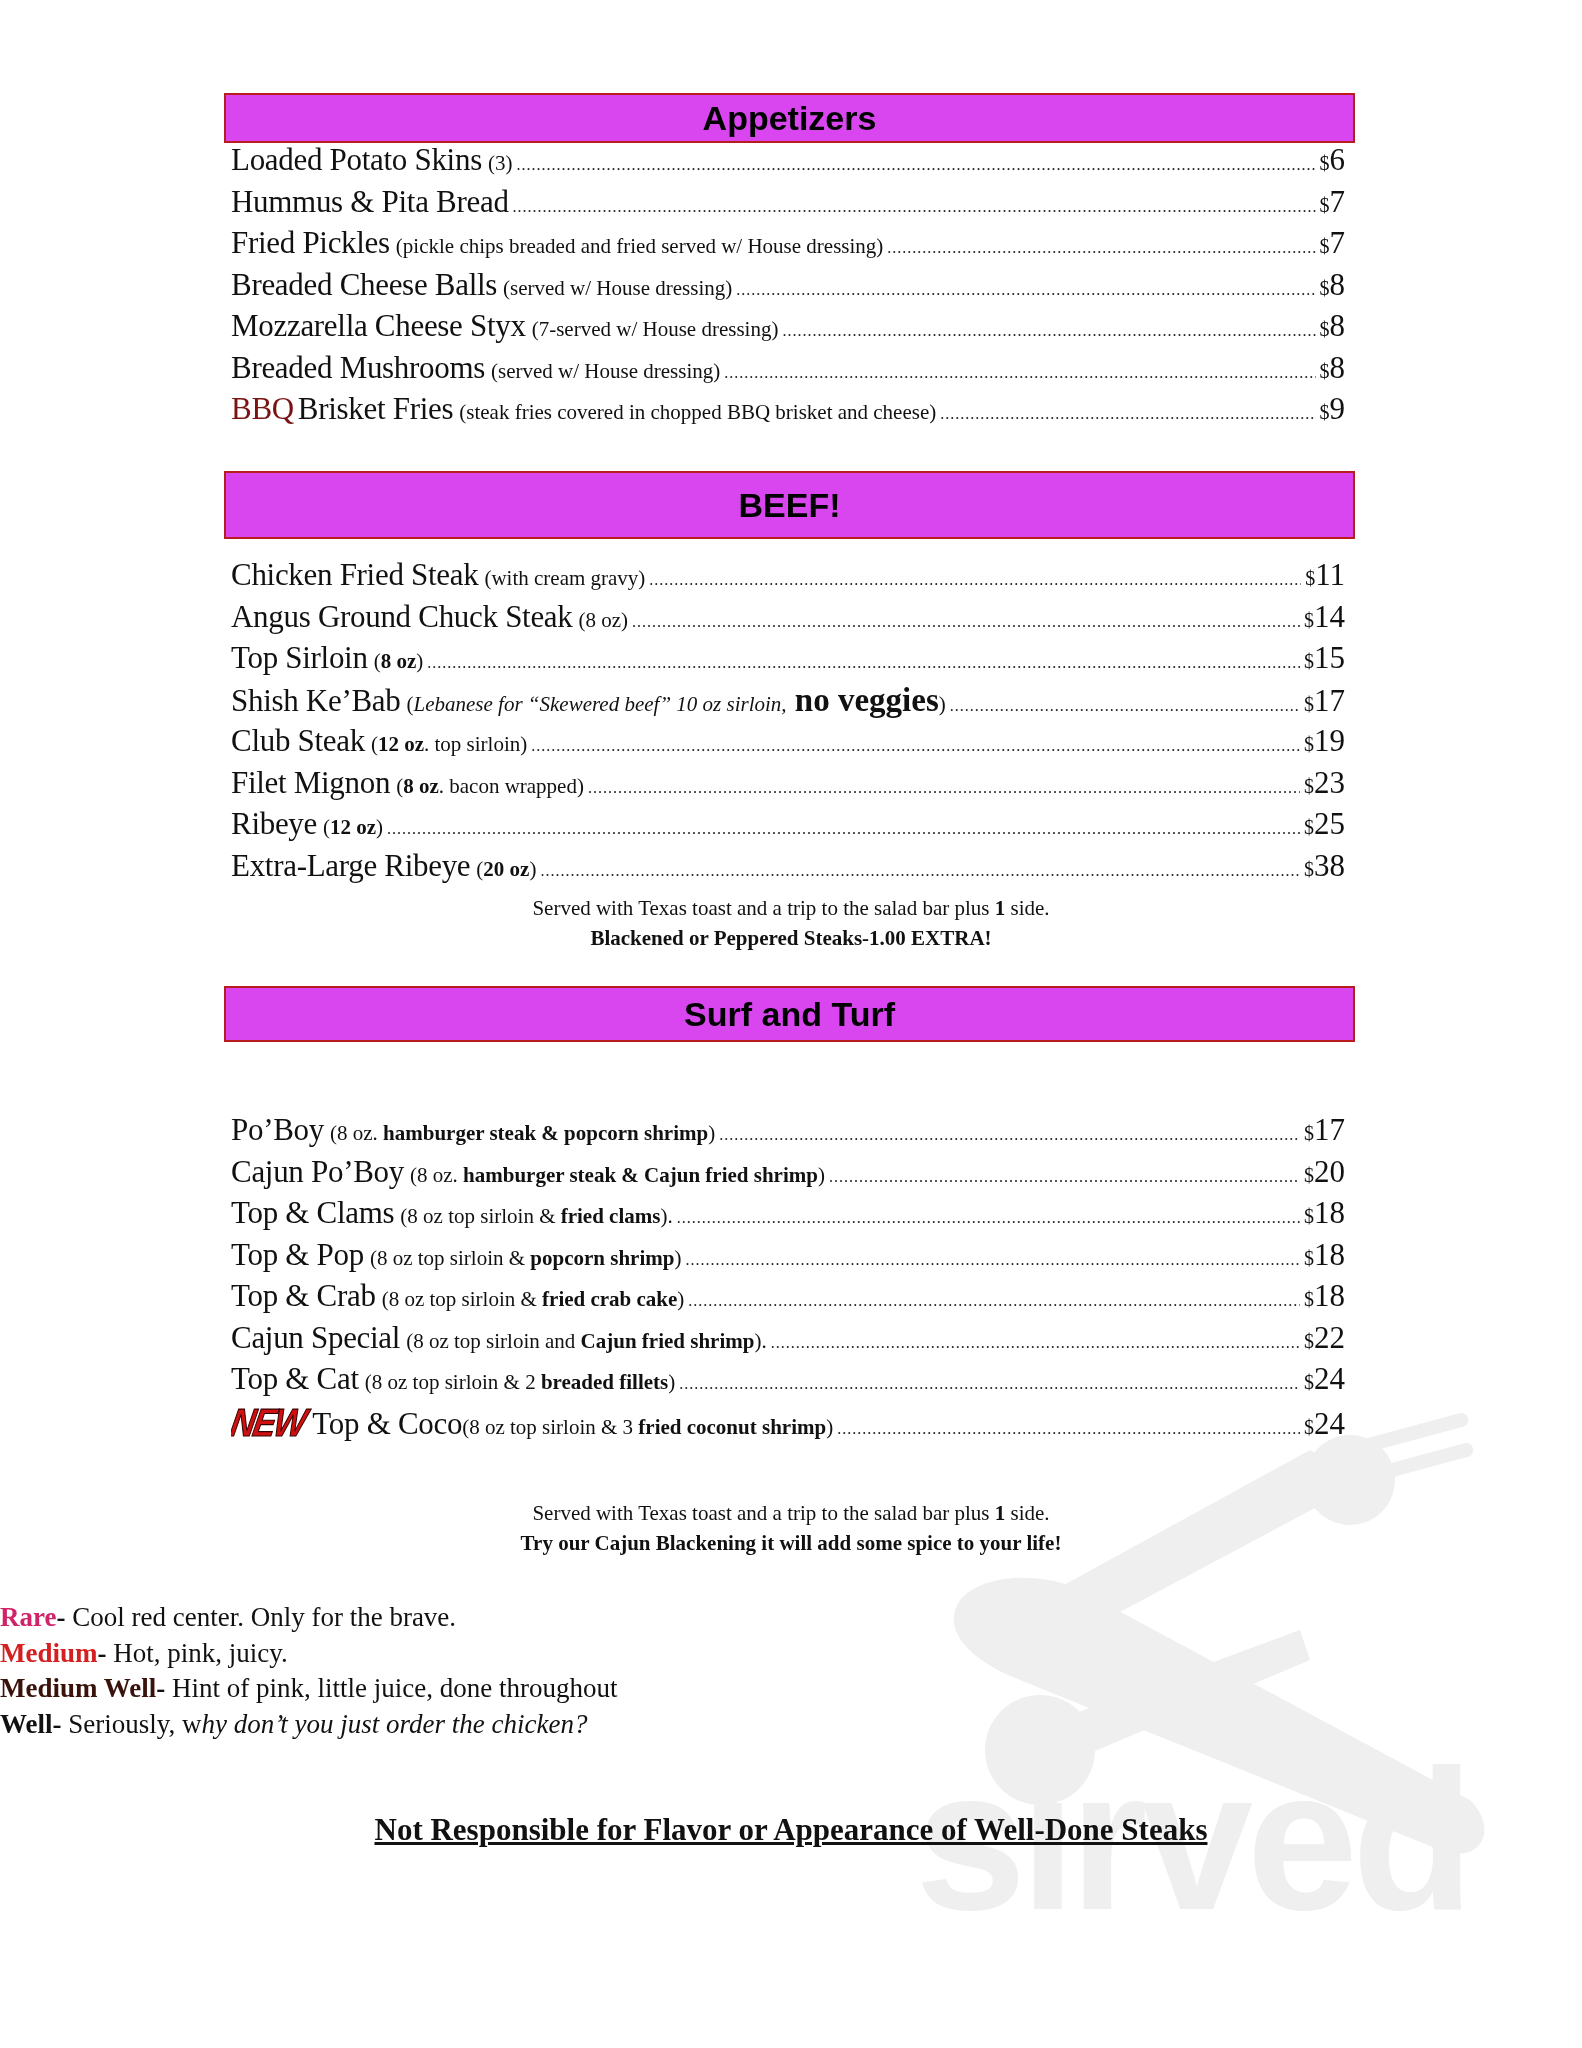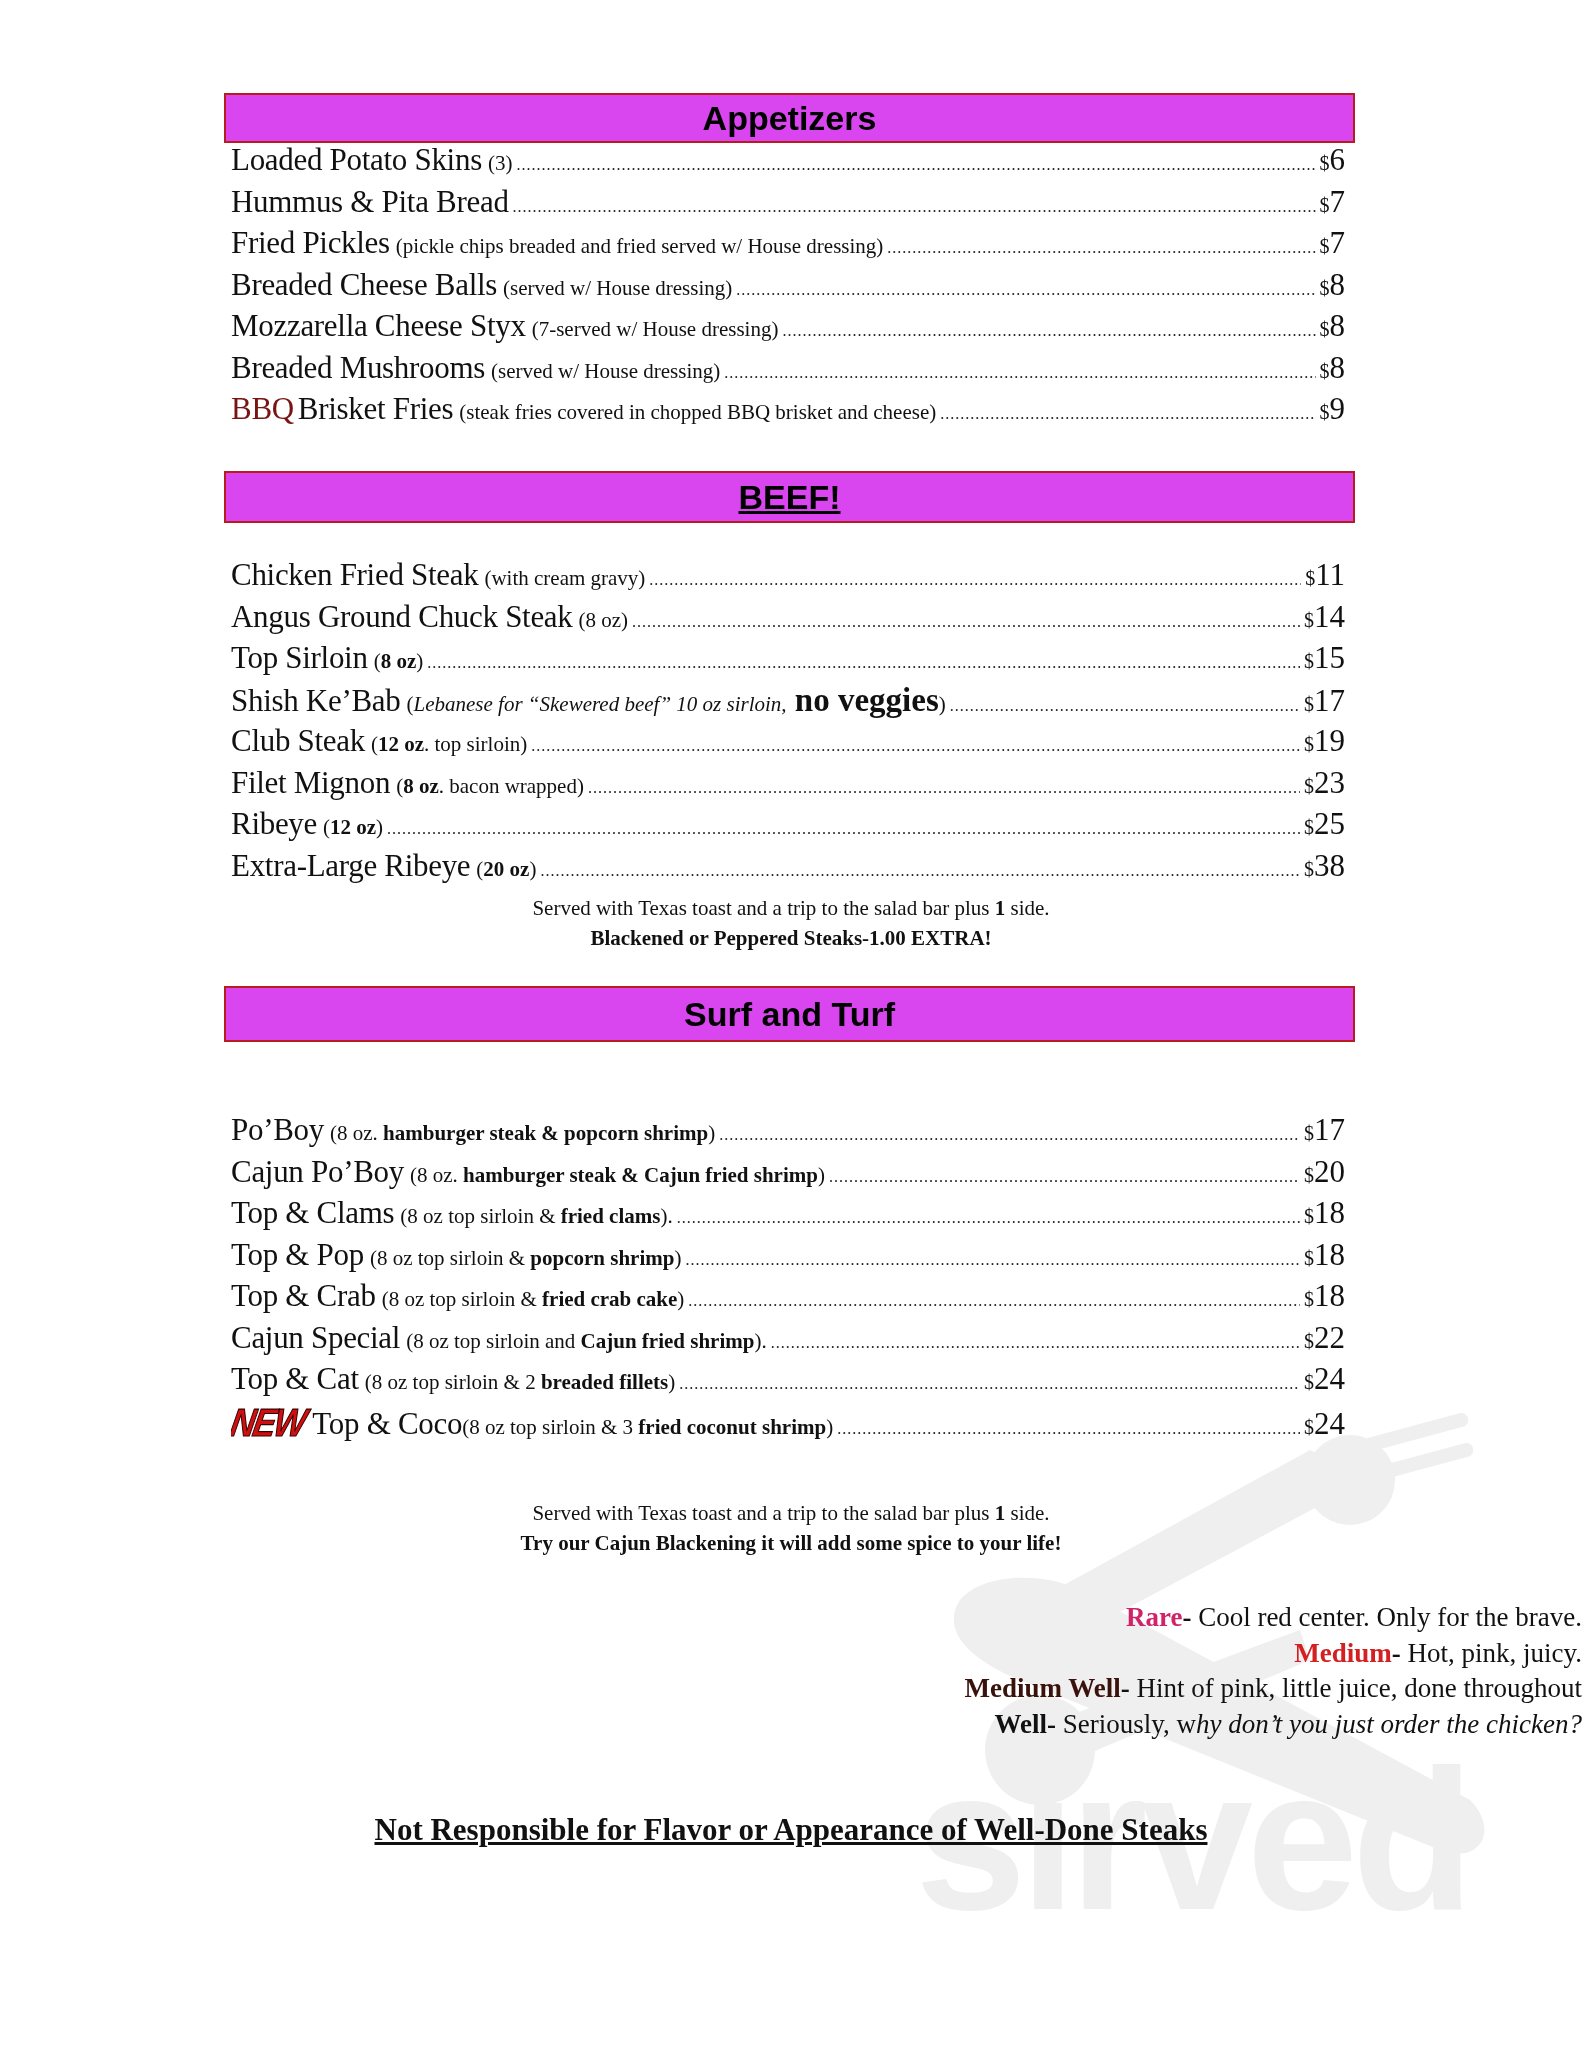--- a/index.html
+++ b/index.html
@@ -65,21 +65,21 @@
     -webkit-text-stroke: 1px #300;
     transform: skewX(-10deg) scaleY(1.15);
     margin-right: 8px; letter-spacing: -2px;
   }
   .note {
     position: absolute; left: 0; width: 1582px; text-align: center;
     font-size: 21px; line-height: 30px;
   }
   .note b { font-weight: bold; }
   .doneness {
-    position: absolute; left: 0; width: 1582px; text-align: right;
+    position: absolute; left: 0; width: 1582px; text-align: left;
     font-size: 27px; line-height: 35.5px;
   }
   .doneness .lbl { font-weight: bold; }
   .disclaimer {
     position: absolute; left: 0; width: 1582px; text-align: center;
     font-size: 31px; font-weight: bold; text-decoration: underline;
   }
 </style>
 </head>
 <body>
@@ -137,21 +137,21 @@
       <span class="price"><span class="cur">$</span><span>8</span></span>
     </div>
     <div class="row">
       <span class="name red">BBQ</span>&nbsp;<span class="name">Brisket Fries</span>
       <span class="desc">(steak fries covered in chopped BBQ brisket and cheese)</span>
       <span class="dots"></span>
       <span class="price"><span class="cur">$</span><span>9</span></span>
     </div>
   </div>
 
-  <div class="section-header" style="top:471px;height:52px;text-decoration:underline;">BEEF!</div>
+  <div class="section-header" style="top:471px;height:68px;">BEEF!</div>
   <div class="items" style="top:557px;">
     <div class="row">
       <span class="name">Chicken Fried Steak</span>
       <span class="desc">(with cream gravy)</span>
       <span class="dots"></span>
       <span class="price"><span class="cur">$</span><span>11</span></span>
     </div>
     <div class="row">
       <span class="name">Angus Ground Chuck Steak</span>
       <span class="desc">(8 oz)</span>

